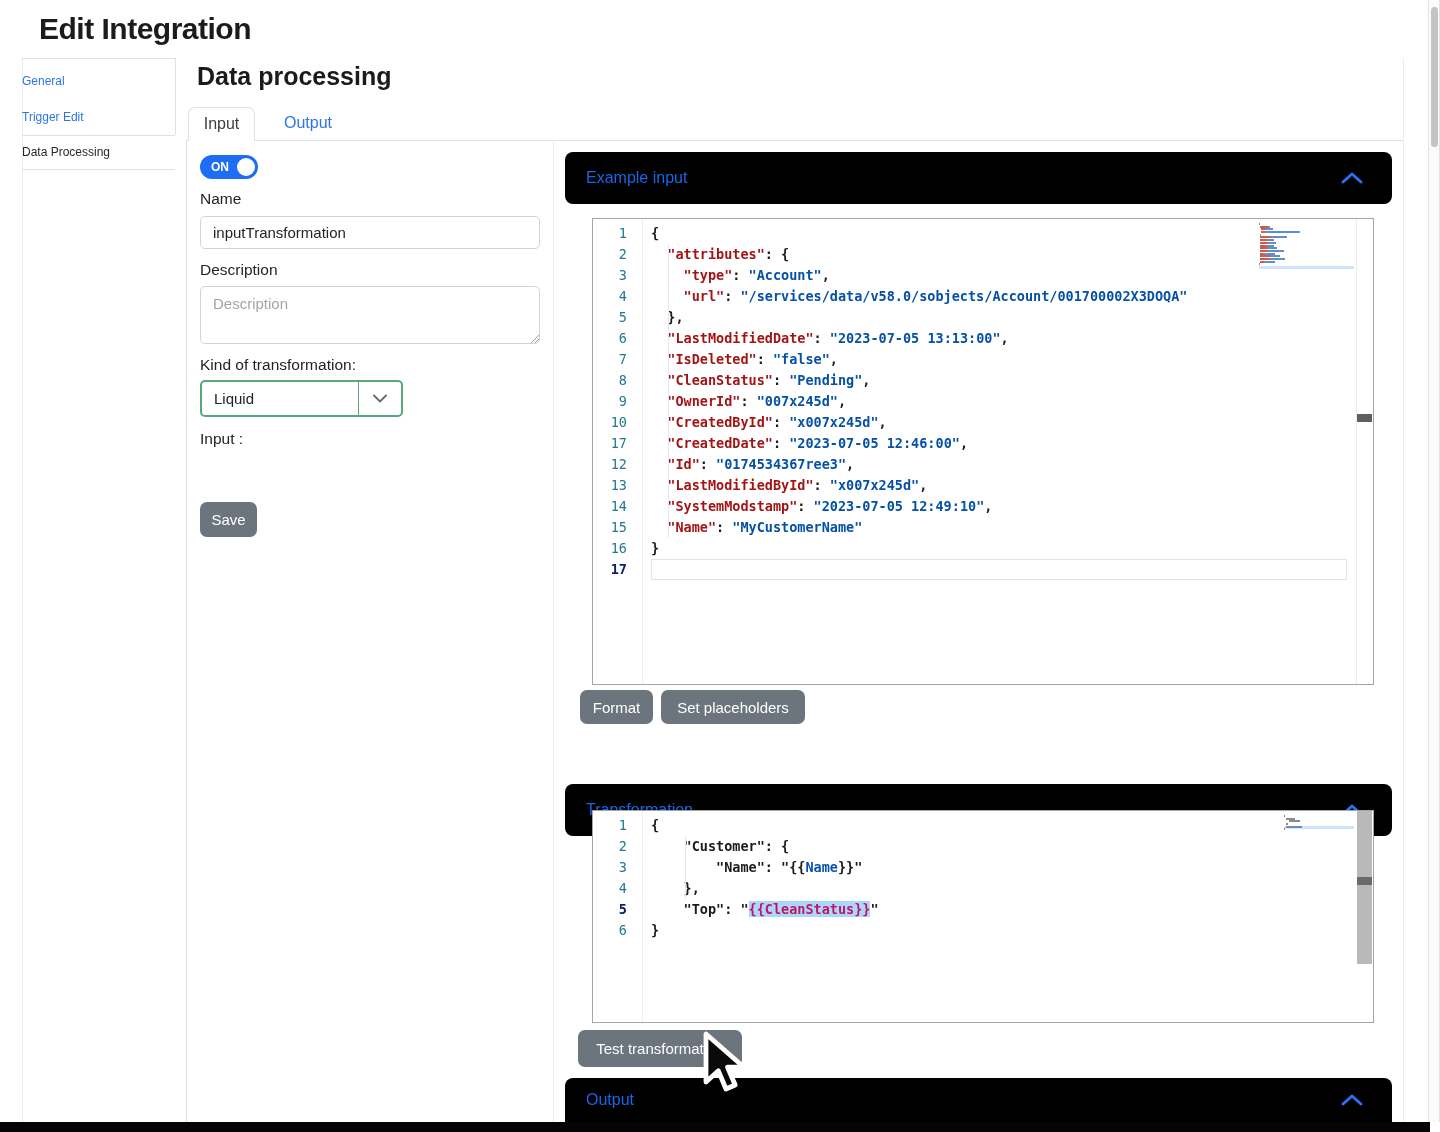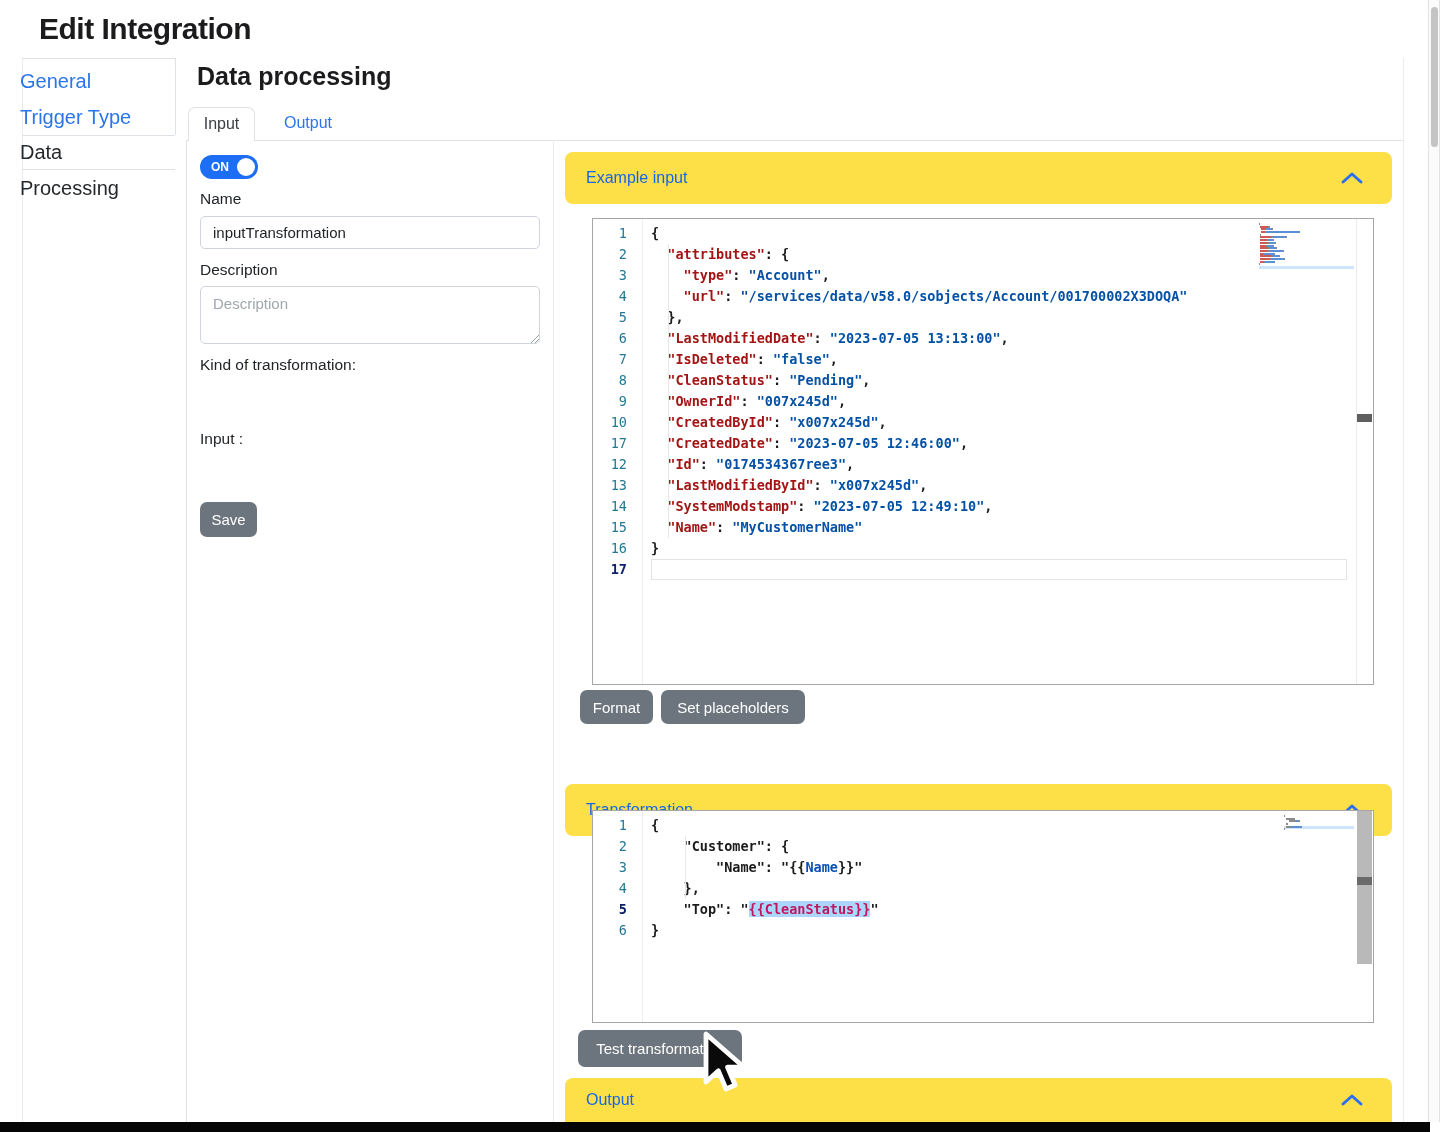--- a/index.html
+++ b/index.html
@@ -6,21 +6,21 @@
   html,body { background:#fff; }
   body { font-family:"Liberation Sans", sans-serif; color:#212529; }
   .canvas { position:relative; width:1440px; height:1132px; background:#fff; overflow:hidden; }
 
   .hline, .vline { position:absolute; background:#dee2e6; }
   .faint { background:#e9edf1; }
 
   .page-title { position:absolute; left:22px; top:12px; font-size:30px; font-weight:700; color:#1b1b1d; letter-spacing:-0.5px;margin-left:17px; }
 
   
-  .side-item { position:absolute; left:4px; width:153px; height:36px; line-height:36px; padding-left:16px; font-size:20px; cursor:pointer; }
+  .side-item { position:absolute; left:22px; width:153px; height:36px; line-height:36px; padding-left:0; font-size:12px; cursor:pointer; }
   .side-link { color:#2b75e8; }
   .side-active { color:#26292c; }
 
   
   .section-heading { position:absolute; left:197px; top:62px; font-size:25px; font-weight:700; color:#1b1b1d; }
   .tab-active { position:absolute; left:188px; top:107px; width:67px; height:34px; background:#fff;
     border:1px solid #dee2e6; border-bottom:none; border-radius:7px 7px 0 0; text-align:center;
     line-height:32px; font-size:16px; color:#3c4043; z-index:3; }
   .tab-link { position:absolute; left:268px; top:107px; width:80px; height:34px; text-align:center; line-height:32px; font-size:16px; color:#2b75e8; cursor:pointer; }
 
@@ -39,21 +39,21 @@
   .sel-gray { top:454px; height:35px; border:1px solid #ced4da; }
   .sel-text { flex:1; padding-left:12px; font-size:15px; color:#212529; }
   .sel-div { width:1px; align-self:stretch; }
   .sel-green .sel-div { background:#58a87d; }
   .sel-gray .sel-div { background:#ced4da; }
   .sel-caret { width:42px; display:flex; align-items:center; justify-content:center; }
 
   .btn { position:absolute; background:#6c757d; color:#fff; border:none; border-radius:7px; font-size:15px; font-family:"Liberation Sans", sans-serif; cursor:pointer; text-align:center; }
 
   
-  .panel-header { position:absolute; left:565px; width:827px; height:52px; background:#fde047; border-radius:8px; cursor:pointer; }
+  .panel-header { position:absolute; left:565px; width:827px; height:52px; background:#000000; border-radius:8px; cursor:pointer; }
   .panel-title { position:absolute; left:21px; top:0; height:52px; line-height:52px; font-size:16px; color:#1766e8; }
   .panel-chevron { position:absolute; right:28px; top:19px; }
 
   
   .editor { position:absolute; left:592px; width:782px; background:#fff; border:1px solid #a6a6a6; overflow:hidden; display:flex; font-family:"DejaVu Sans Mono", monospace; font-size:13.5px; font-weight:600; cursor:text; }
   .ed-gutter { width:46px; padding-top:4px; flex:none; }
   .ln { height:21px; line-height:21px; text-align:right; padding-right:12px; color:#237893; font-weight:500; }
   .ln-active { color:#0b216f; font-weight:700; }
   .ed-code { position:relative; flex:1; padding-top:4px; margin-left:12px; }
   .cl { height:21px; line-height:21px; white-space:pre; }
@@ -90,21 +90,21 @@
   <div class="page-title">Edit Integration</div>
 
   <div class="vline faint" style="left:22px; top:58px; width:1px; height:1064px;"></div>
   <div class="vline faint" style="left:1403px; top:58px; width:1px; height:1064px;"></div>
 
   <div class="hline" style="left:22px; top:58px; width:153px; height:1px;"></div>
   <div class="vline" style="left:175px; top:58px; width:1px; height:77px;"></div>
   <div class="hline" style="left:22px; top:135px; width:153px; height:1px;"></div>
   <div class="hline" style="left:22px; top:169px; width:153px; height:1px;"></div>
   <div class="side-item side-link" style="top:63px;">General</div>
-  <div class="side-item side-link" style="top:99px;">Trigger Type</div>
+  <div class="side-item side-link" style="top:99px;">Trigger Edit</div>
   <div class="side-item side-active" style="top:134px;">Data Processing</div>
 
   <div class="hline" style="left:186px; top:140px; width:1217px; height:1px;"></div>
   <div class="vline" style="left:186px; top:140px; width:1px; height:982px;"></div>
   <div class="vline faint" style="left:553px; top:140px; width:1px; height:982px;"></div>
 
   <div class="section-heading">Data processing</div>
   <div class="tab-active">Input</div>
   <div class="tab-link">Output</div>
 
@@ -114,20 +114,29 @@
   </div>
 
   <div class="fld-label" style="top:190px;">Name</div>
   <input class="txt-input" type="text" value="inputTransformation" style="">
 
   <div class="fld-label" style="top:261px;">Description</div>
   <textarea class="txt-area" placeholder="Description" style=""></textarea>
   <div class="resize-grip"></div>
 
   <div class="fld-label" style="top:356px;">Kind of transformation:</div>
+  <div class="sel sel-green">
+    <span class="sel-text">Liquid</span>
+    <span class="sel-div"></span>
+    <span class="sel-caret">
+      <svg width="14" height="9" viewBox="0 0 14 9">
+          <polyline points="1,1.5 7,7.5 13,1.5" fill="none" stroke="#5f6b74" stroke-width="1.8" stroke-linecap="round"></polyline>
+        </svg>
+    </span>
+  </div>
 
   <div class="fld-label" style="top:430px;">Input :</div>
 
   <button class="btn" style="left:200px; top:502px; width:57px; height:35px;">Save</button>
 
   <div class="panel-header" style="top:152px;">
     <span class="panel-title">Example input</span>
     <span class="panel-chevron">
       <svg width="24" height="14" viewBox="0 0 24 14">
           <polyline points="3,11 12,3 21,11" fill="none" stroke="#2d6ff2" stroke-width="3" stroke-linecap="round" stroke-linejoin="round"></polyline>

